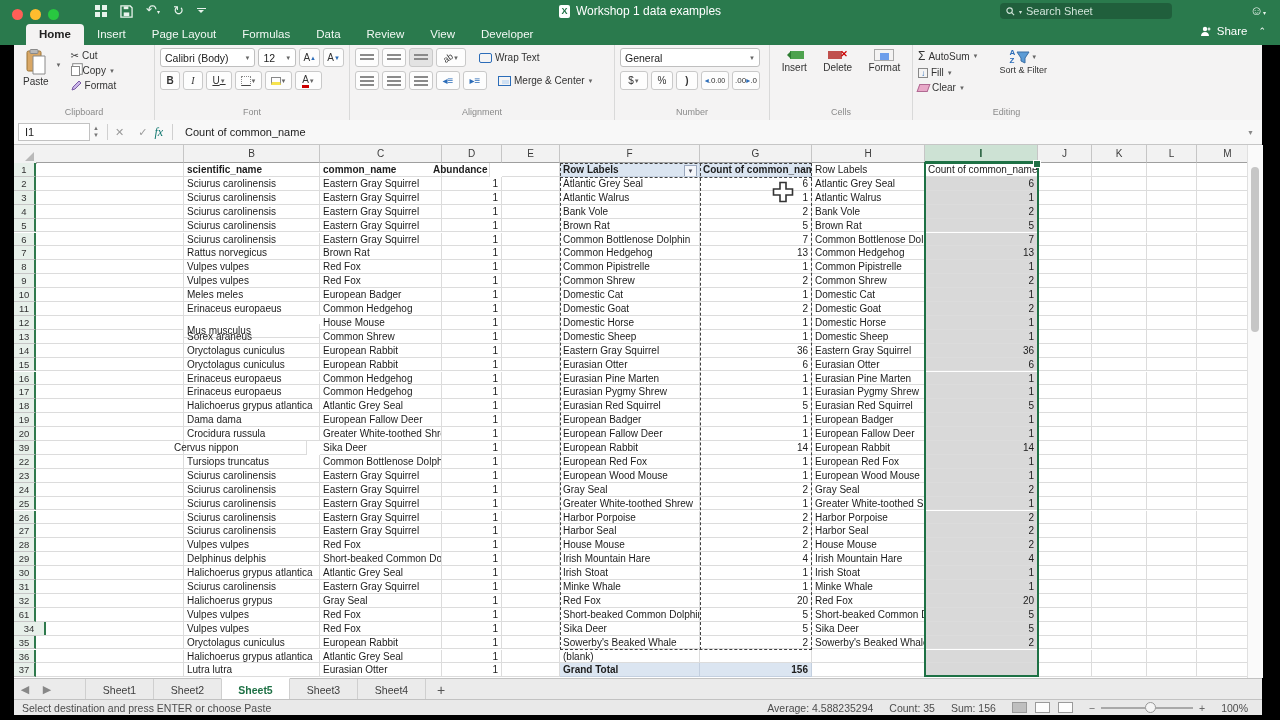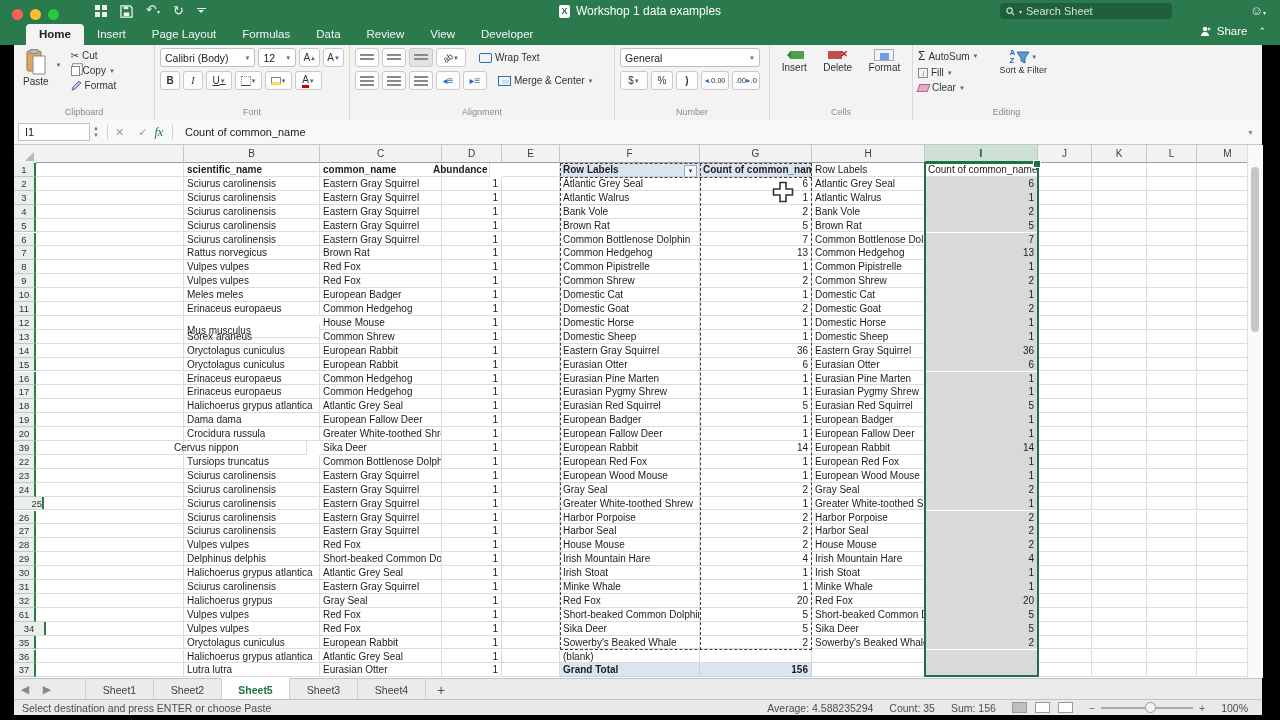--- a/index.html
+++ b/index.html
@@ -680,21 +680,21 @@
     <div class="c r" style="left: 428px; top: 337.7px; width: 60px; height: 13.9px;">1</div>
     <div class="c" style="left: 488px; top: 337.7px; width: 58px; height: 13.9px;"></div>
     <div class="c" style="left: 546px; top: 337.7px; width: 140px; height: 13.9px;">Gray Seal</div>
     <div class="c r" style="left: 686px; top: 337.7px; width: 112px; height: 13.9px;">2</div>
     <div class="c" style="left: 798px; top: 337.7px; width: 113px; height: 13.9px;">Gray Seal</div>
     <div class="c sel r" style="left: 911px; top: 337.7px; width: 113px; height: 13.9px;">2</div>
     <div class="c" style="left: 1024px; top: 337.7px; width: 54px; height: 13.9px;"></div>
     <div class="c" style="left: 1078px; top: 337.7px; width: 55px; height: 13.9px;"></div>
     <div class="c" style="left: 1133px; top: 337.7px; width: 50px; height: 13.9px;"></div>
     <div class="c" style="left: 1183px; top: 337.7px; width: 62px; height: 13.9px;"></div>
-    <div class="rh" style="left: 0px; top: 351.6px; width: 30px; height: 13.9px; text-align: right;">25</div>
+    <div class="rh" style="left: 0px; top: 351.6px; width: 22px; height: 13.9px;">25</div>
     <div class="c" style="left: 22px; top: 351.6px; width: 148px; height: 13.9px;"></div>
     <div class="c" style="left: 170px; top: 351.6px; width: 136px; height: 13.9px;">Sciurus carolinensis</div>
     <div class="c" style="left: 306px; top: 351.6px; width: 122px; height: 13.9px;">Eastern Gray Squirrel</div>
     <div class="c r" style="left: 428px; top: 351.6px; width: 60px; height: 13.9px;">1</div>
     <div class="c" style="left: 488px; top: 351.6px; width: 58px; height: 13.9px;"></div>
     <div class="c" style="left: 546px; top: 351.6px; width: 140px; height: 13.9px;">Greater White-toothed Shrew</div>
     <div class="c r" style="left: 686px; top: 351.6px; width: 112px; height: 13.9px;">1</div>
     <div class="c" style="left: 798px; top: 351.6px; width: 113px; height: 13.9px;">Greater White-toothed Shrew</div>
     <div class="c sel r" style="left: 911px; top: 351.6px; width: 113px; height: 13.9px;">1</div>
     <div class="c" style="left: 1024px; top: 351.6px; width: 54px; height: 13.9px;"></div>

